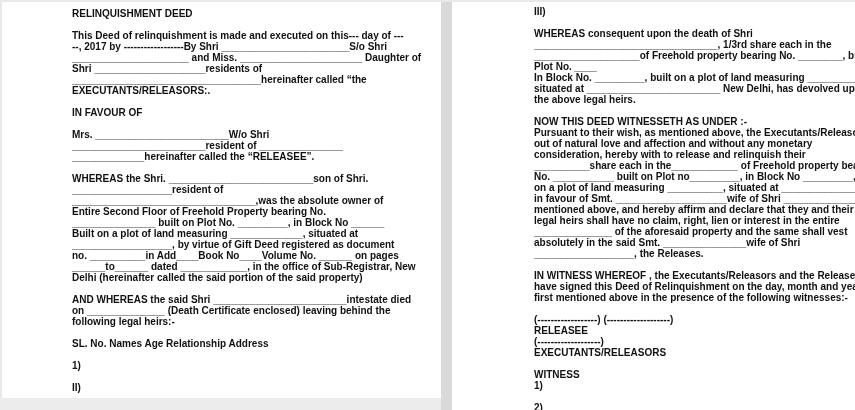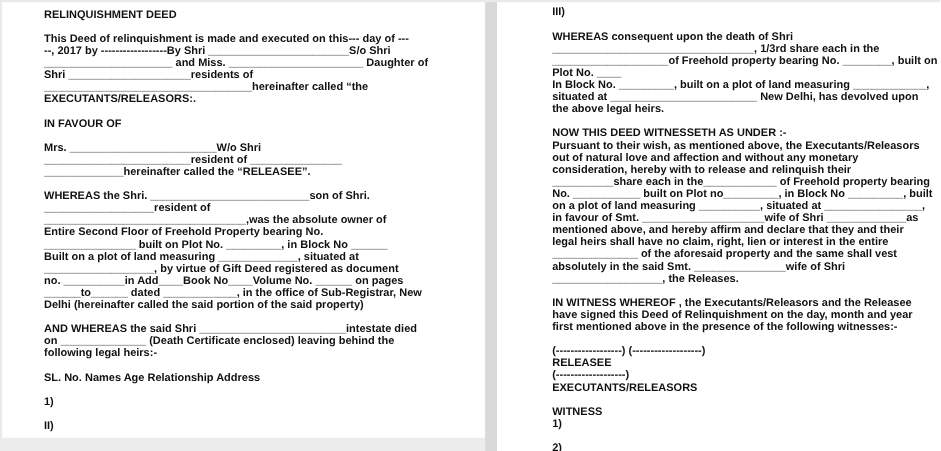--- a/index.html
+++ b/index.html
@@ -14,20 +14,21 @@
     background: #ffffff;
     font-family: "Liberation Sans", sans-serif;
   }
   .viewer {
     position: absolute;
     inset: 0;
   }
   .page {
     position: absolute;
     background: var(--page_bg, #ffffff);
+    margin-left: 32px;
   }
   .page-left {
     left: 0;
     top: 0;
     width: 441px;
     height: 398px;
   }
   .page-right {
     left: 452px;
     top: 0;

